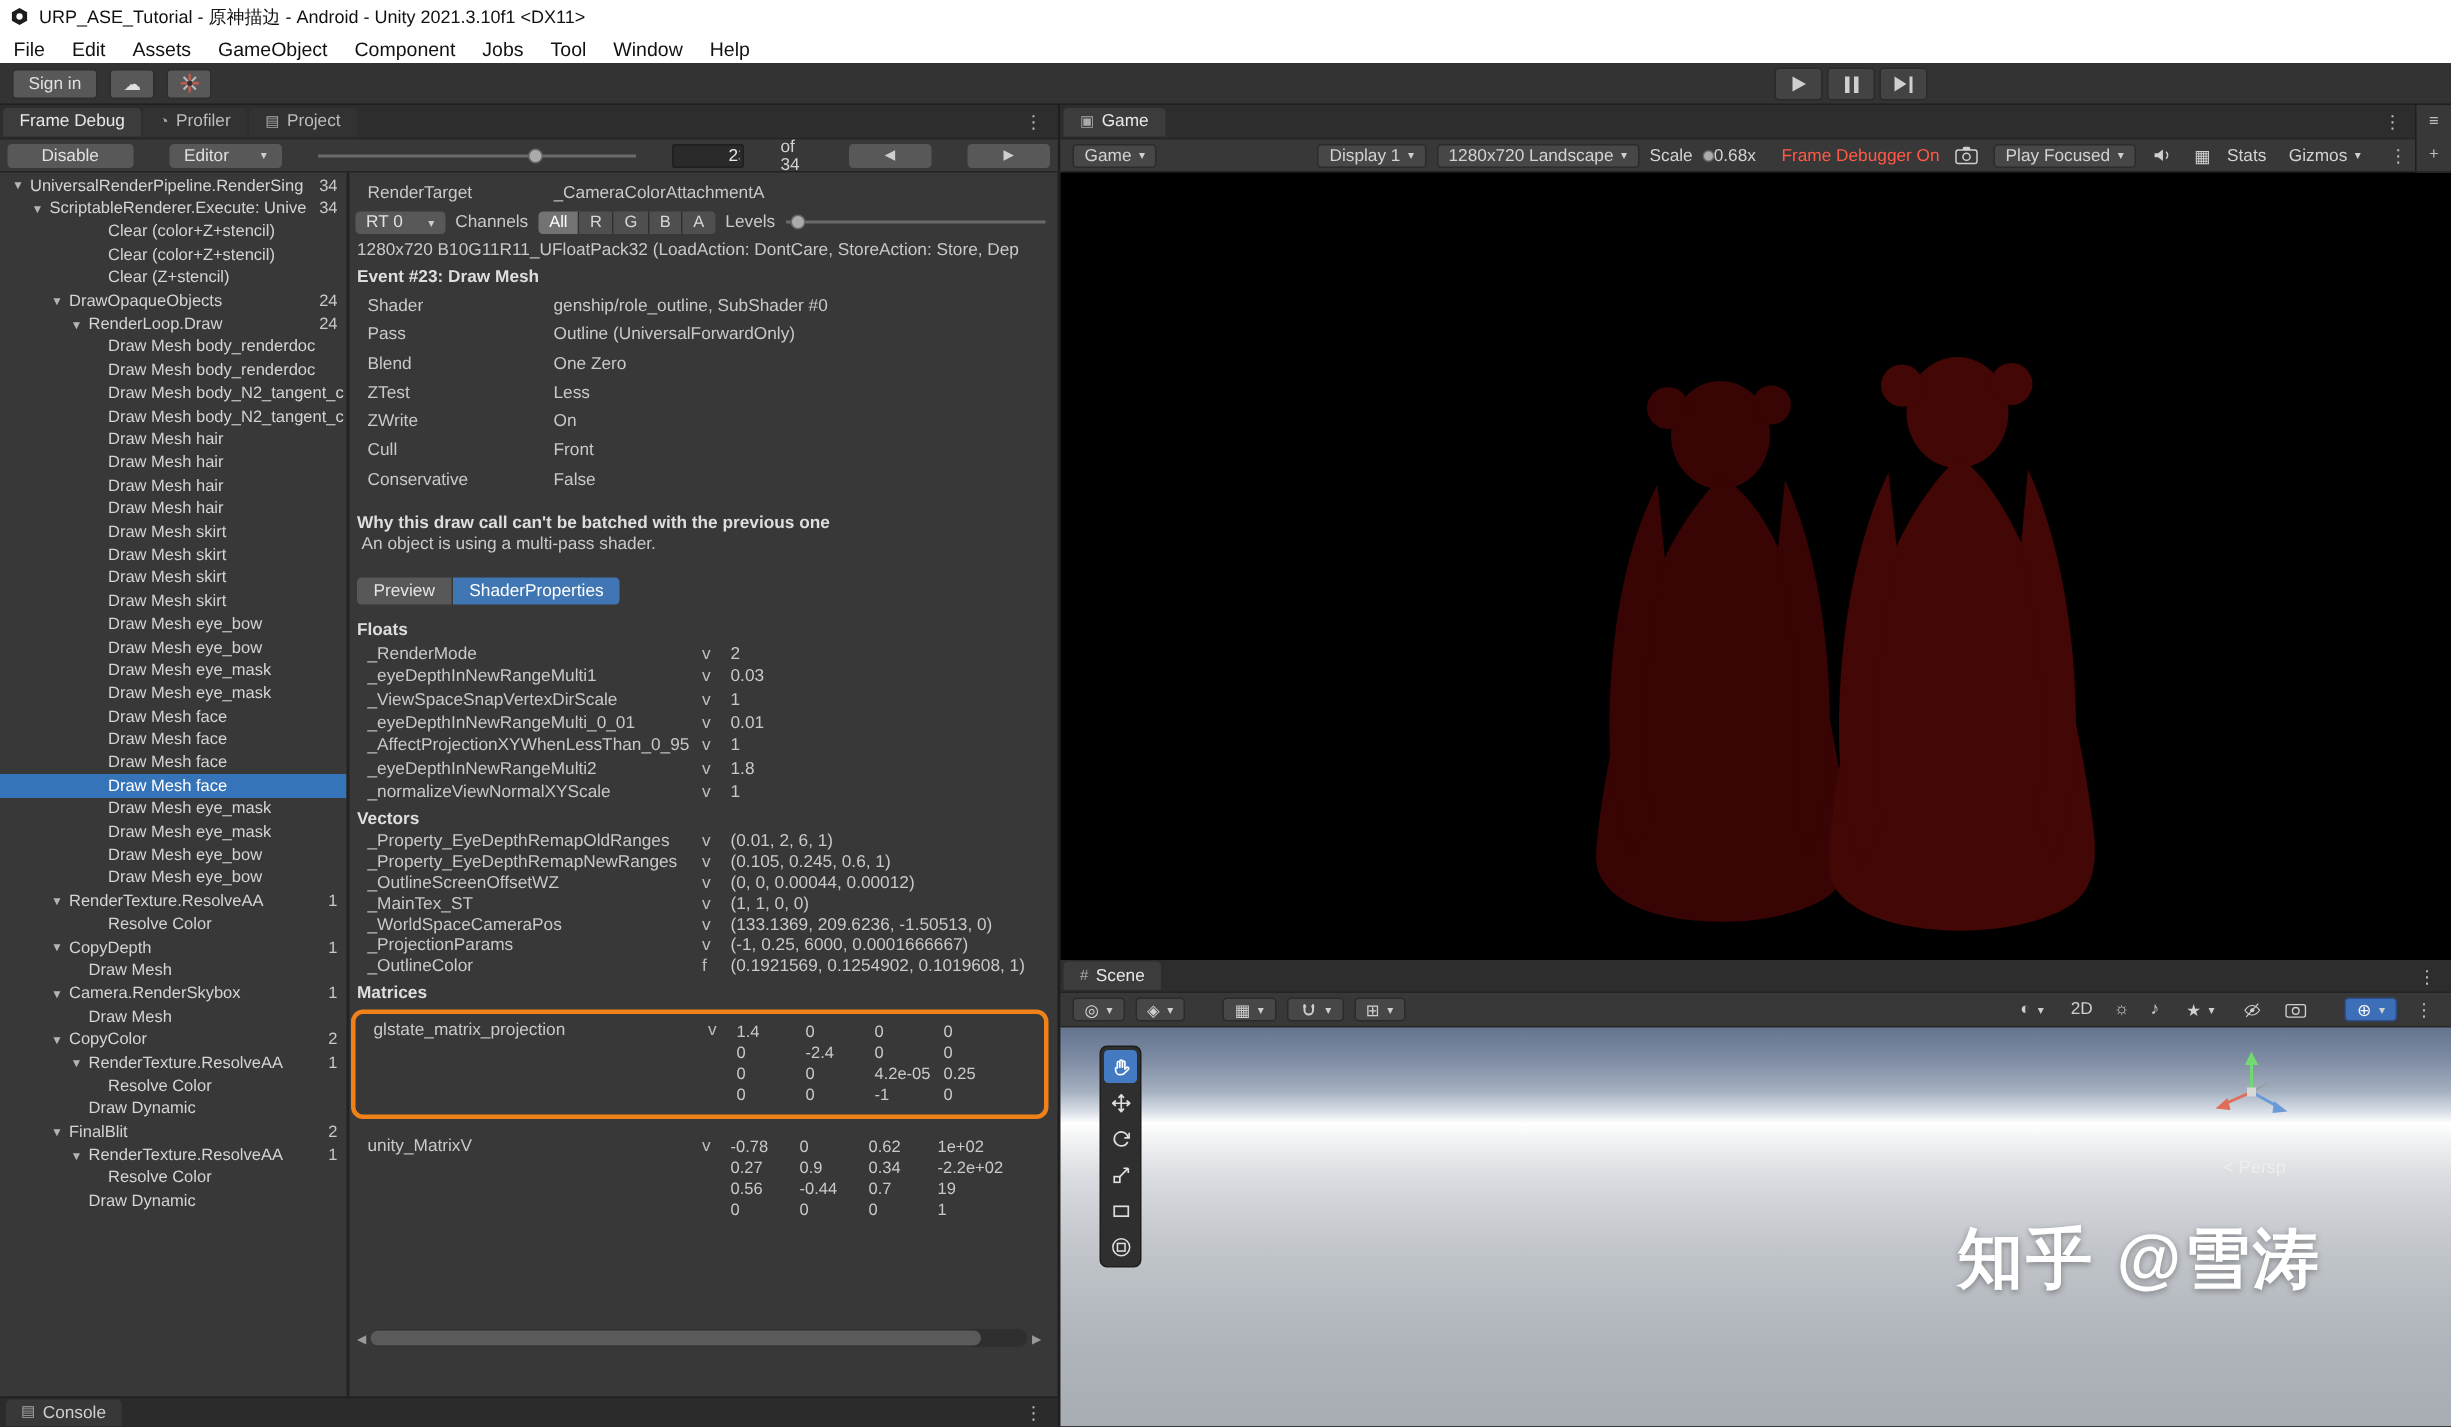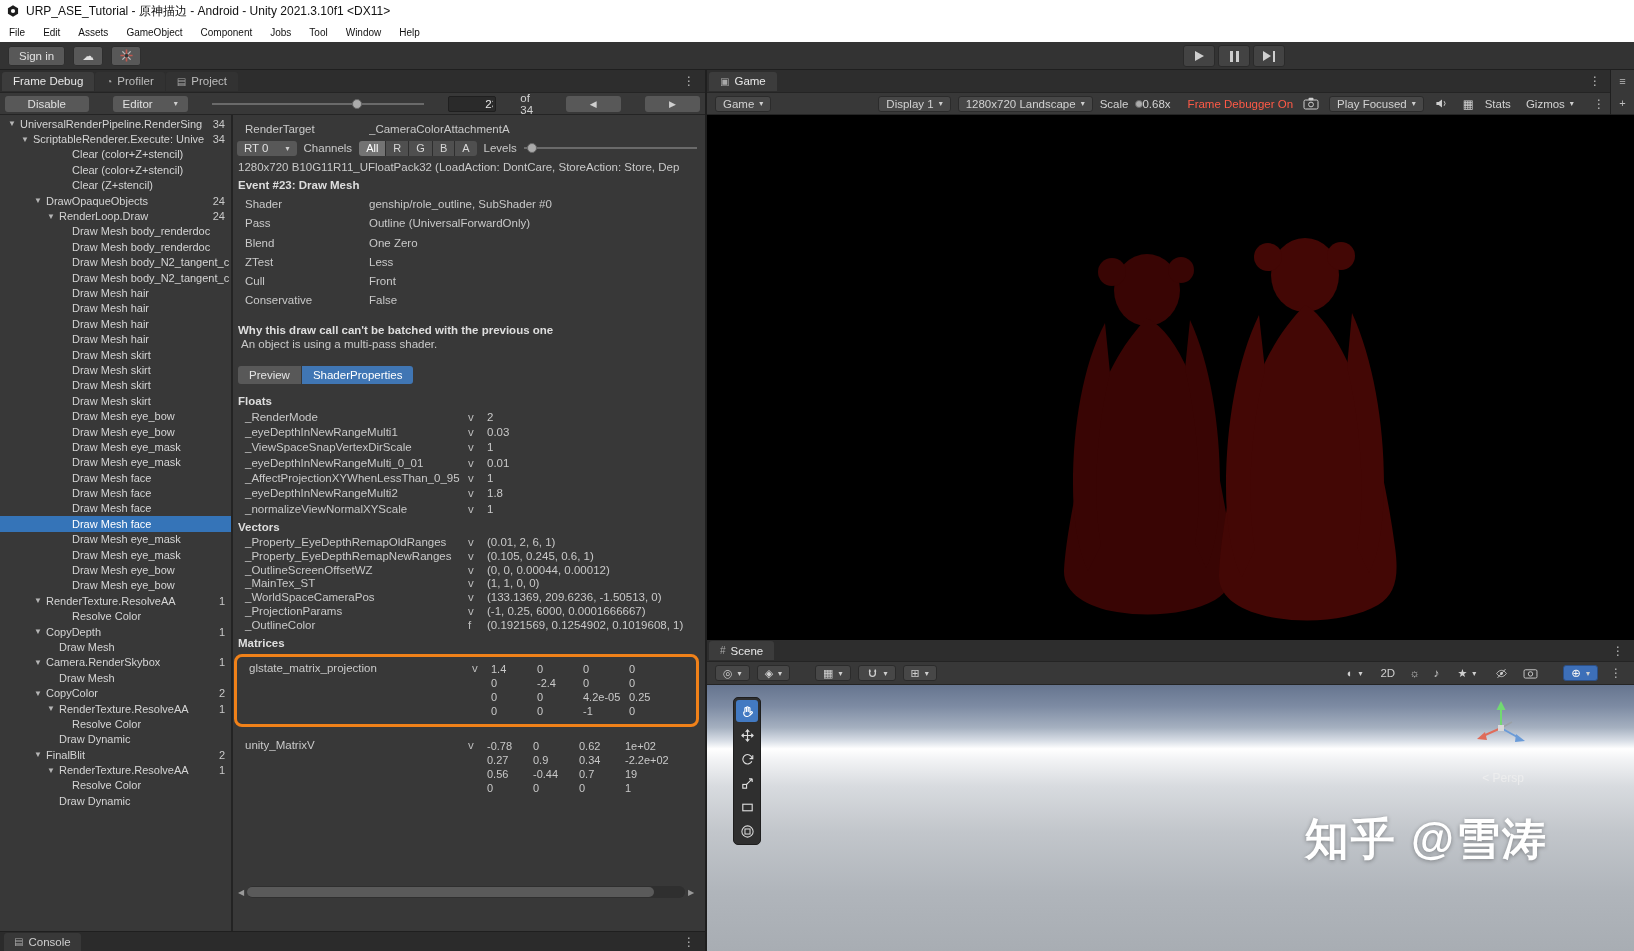--- a/index.html
+++ b/index.html
@@ -4,21 +4,21 @@
 <style>
   html,body{margin:0;padding:0;background:#1e1e1e;}
   *{box-sizing:border-box;}
   .app{position:relative;width:1634px;height:951px;overflow:hidden;
        font-family:"Liberation Sans","DejaVu Sans",sans-serif;background:#383838;color:#d2d2d2;}
 
   
   .titlebar{position:absolute;left:0;top:0;width:1634px;height:22px;background:#ffffff;color:#111;
             display:flex;align-items:center;gap:6px;padding-left:6px;font-size:12px;}
   .menubar{position:absolute;left:0;top:22px;width:1634px;height:20px;background:#ffffff;color:#111;
-           display:flex;align-items:center;font-size:10px;}
+           display:flex;align-items:center;font-size:13px;}
   .menu-item{padding:0 9px;height:20px;display:flex;align-items:center;cursor:default;}
 
   
   .main-toolbar{position:absolute;left:0;top:42px;width:1634px;height:28px;background:#333333;
                 border-bottom:1px solid #1f1f1f;display:flex;align-items:center;gap:8px;padding:0 8px;}
   .ubtn{background:#585858;border:1px solid #2e2e2e;border-radius:3px;color:#e0e0e0;font-size:11.5px;
         height:20px;display:inline-flex;align-items:center;justify-content:center;padding:0 10px;gap:5px;}
   .ubtn.icon-only{width:30px;padding:0;}
   .transport{position:absolute;left:1183px;top:3px;display:flex;gap:3px;}
   .tp-btn{width:32px;height:22px;background:#434343;border:1px solid #2a2a2a;border-radius:3px;
@@ -483,20 +483,24 @@
             </div>
             <div class="kv-row">
               <span class="kv-label">Blend</span>
               <span class="kv-value">One Zero</span>
             </div>
             <div class="kv-row">
               <span class="kv-label">ZTest</span>
               <span class="kv-value">Less</span>
             </div>
             <div class="kv-row">
+              <span class="kv-label">ZWrite</span>
+              <span class="kv-value">On</span>
+            </div>
+            <div class="kv-row">
               <span class="kv-label">Cull</span>
               <span class="kv-value">Front</span>
             </div>
             <div class="kv-row">
               <span class="kv-label">Conservative</span>
               <span class="kv-value">False</span>
             </div>
           </div>
 
         <div class="batch-title">Why this draw call can't be batched with the previous one</div>

